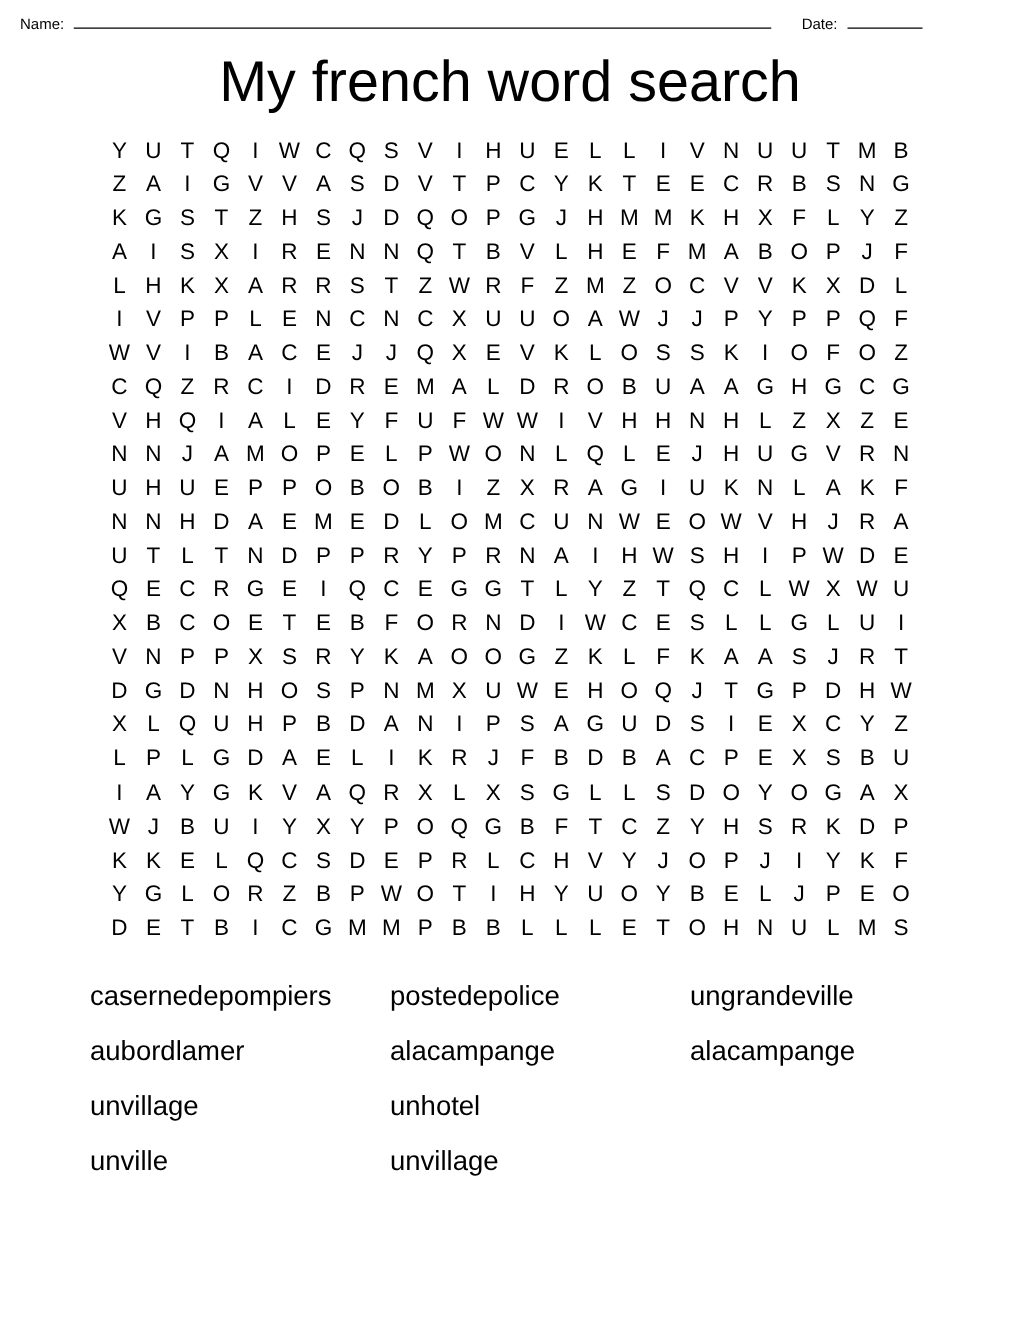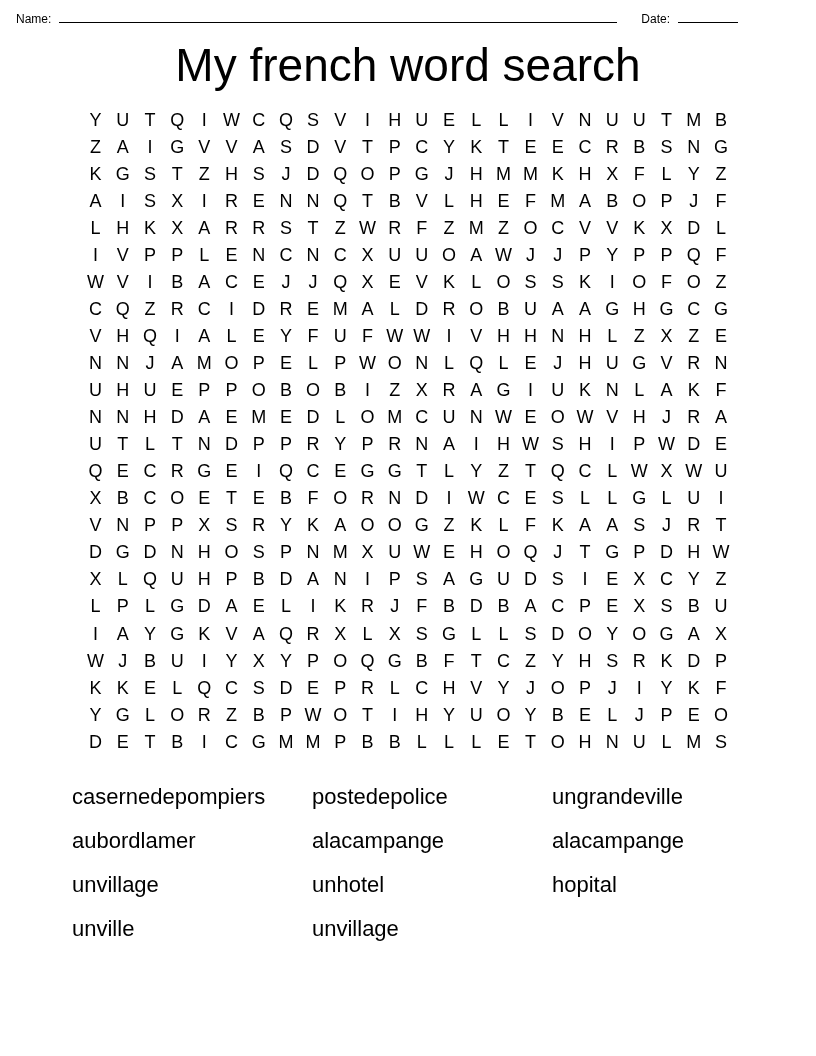--- a/index.html
+++ b/index.html
@@ -665,15 +665,14 @@
     </div>
   <div class="word-col">
       <div class="word">postedepolice</div>
       <div class="word">alacampange</div>
       <div class="word">unhotel</div>
       <div class="word">unvillage</div>
     </div>
   <div class="word-col">
       <div class="word">ungrandeville</div>
       <div class="word">alacampange</div>
-      <div class="word">hopital</div>
     </div>
 </div>
 
 </body></html>

